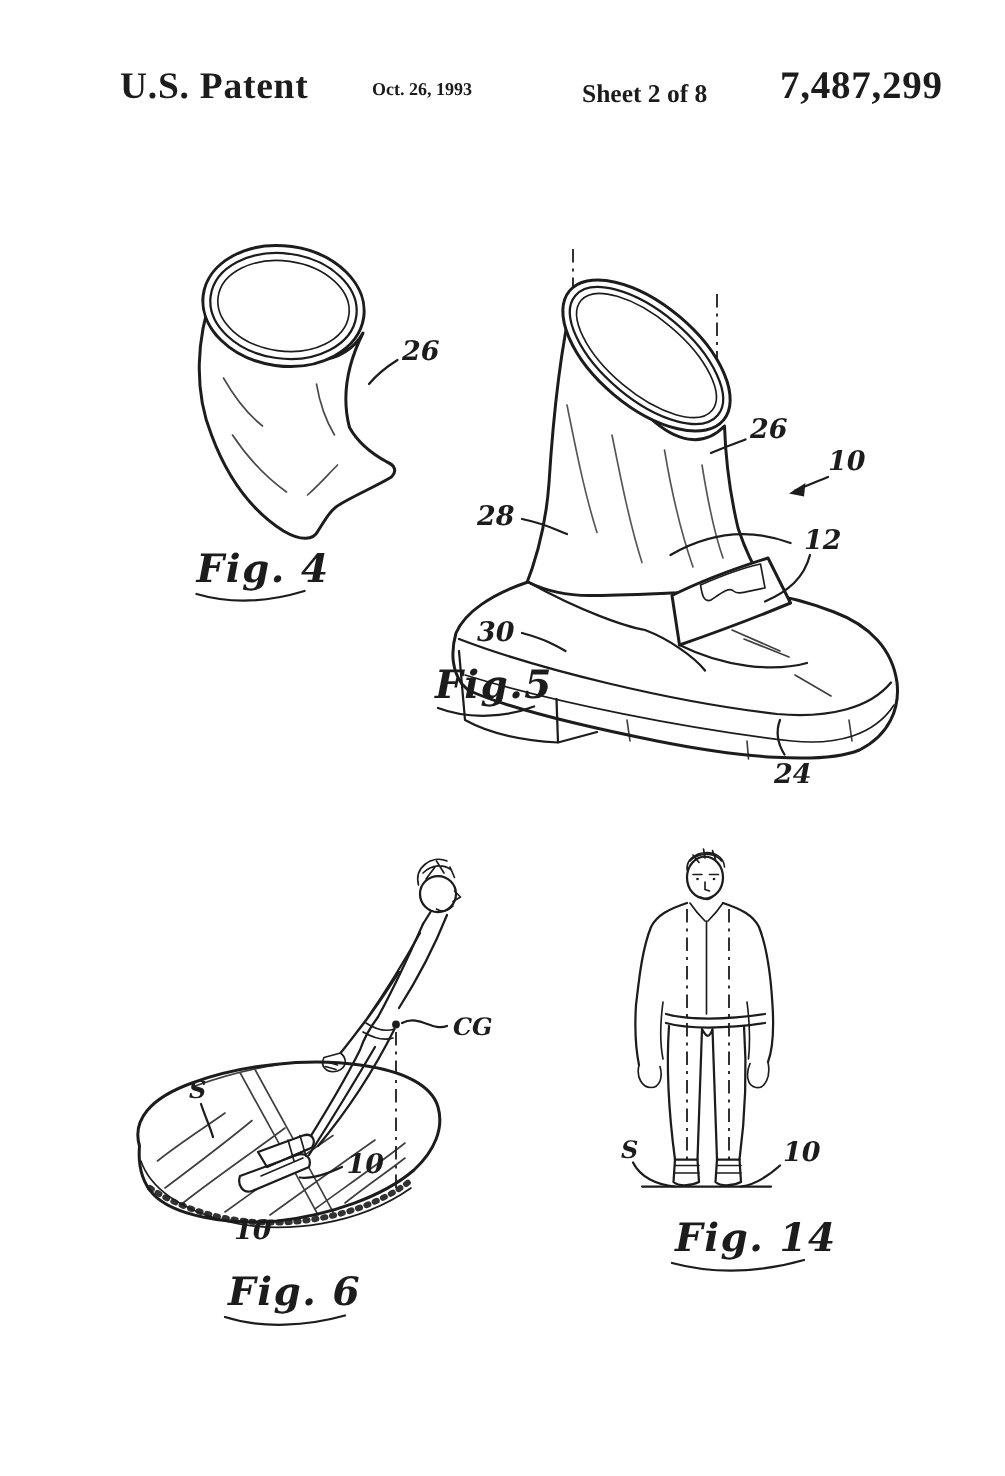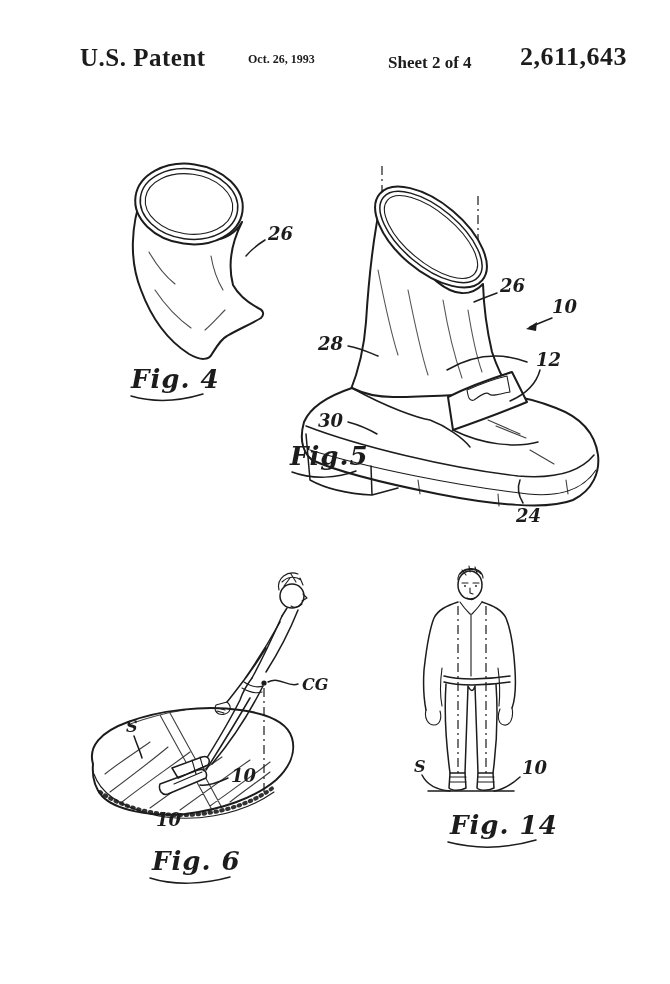--- a/index.html
+++ b/index.html
@@ -29,22 +29,22 @@
   text.ref-sm { font: italic bold 16px "DejaVu Serif", serif; fill: var(--ink); }
   text.cap { font: italic bold 26px "DejaVu Serif", serif; fill: var(--ink); letter-spacing:1px; }
 </style>
 </head>
 <body>
 
 <div class="sheet">
 
   <div class="hdr hdr-title">U.S. Patent</div>
   <div class="hdr hdr-date">Oct. 26, 1993</div>
-  <div class="hdr hdr-sheet">Sheet 2 of 4</div>
-  <div class="hdr hdr-number">2,611,643</div>
+  <div class="hdr hdr-sheet">Sheet 2 of 8</div>
+  <div class="hdr hdr-number">7,487,299</div>
 
   <svg class="fig fig4" width="230" height="270" viewBox="0 0 230 270">
     <defs>
       <pattern id="fur4" width="22" height="22" patternUnits="userSpaceOnUse" patternTransform="rotate(6)">
         <path d="M3,1 L3,10 M9,4 L9,16 M15,0 L15,8 M19,6 L19,18 M1,14 L8,14 M11,19 L20,19 M13,11 L21,11 M5,18 L5,22 M0,7 L5,7" stroke="#1c1c1c" stroke-width="0.9" fill="none"></path>
       </pattern>
     </defs>
 
     <path class="ln w2" fill="url(#fur4)" d="M 37,55 C 26,85 24,120 36,150 C 46,177 62,200 84,214 C 96,221 104,220 107,214
          C 112,206 116,199 122,196 C 132,190 146,184 156,178 C 160,174 158,170 153,168

